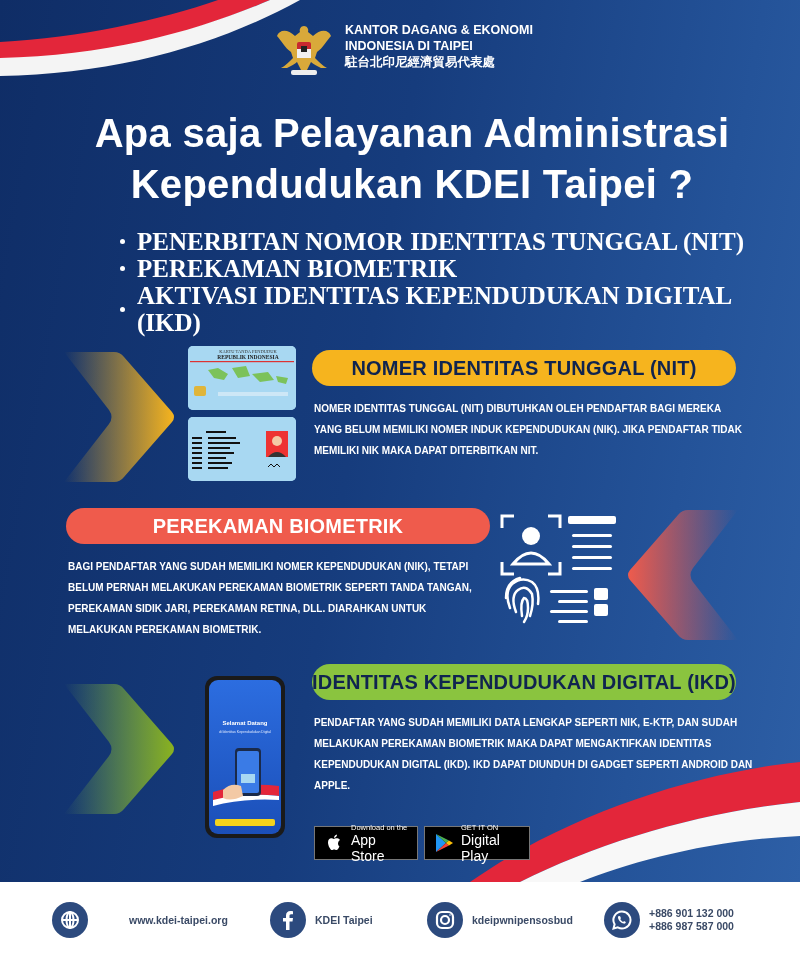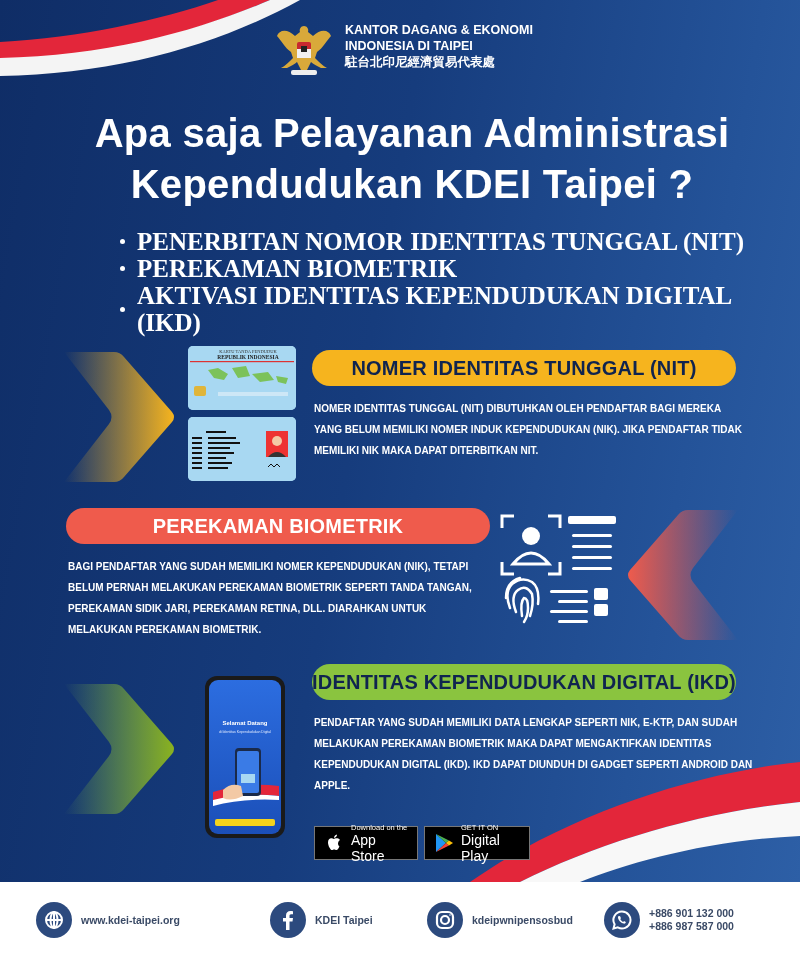--- a/index.html
+++ b/index.html
@@ -250,21 +250,21 @@
       <path d="M16,8.5 L20,11 L16,13.5 L13,11 Z" fill="#ffc107"></path>
     </svg>
     <div>
       <div class="store-small">GET IT ON</div>
       <div class="store-big">Digital Play</div>
     </div>
   </div>
 </div>
 
 <div class="footer">
-  <div class="contact" style="left:36px;">
+  <div class="contact" style="left:52px;gap:32px;">
     <div class="contact-icon">
       <svg width="22" height="22" viewBox="0 0 22 22" fill="none" stroke="#fff" stroke-width="2">
         <circle cx="11" cy="11" r="8"></circle>
         <path d="M3,11 H19 M11,3 V19"></path>
         <ellipse cx="11" cy="11" rx="3.5" ry="8"></ellipse>
       </svg>
     </div>
     <div class="contact-text">www.kdei-taipei.org</div>
   </div>
   <div class="contact" style="left:270px;">

